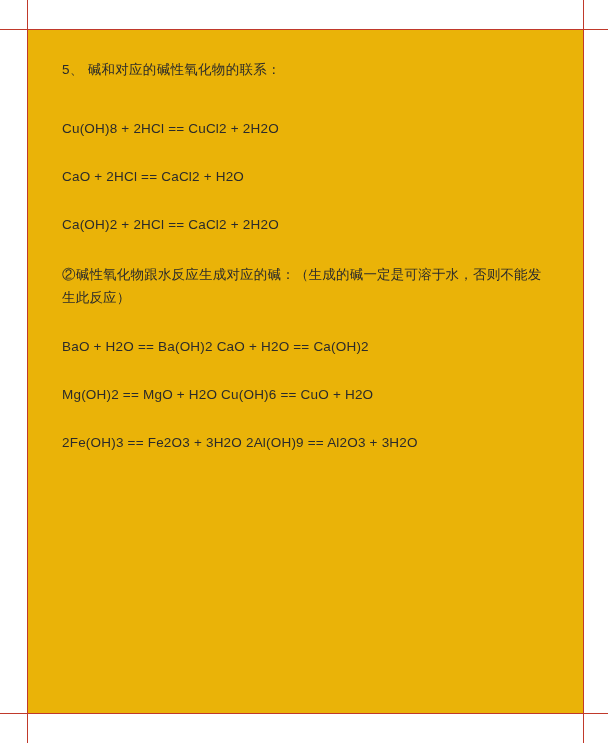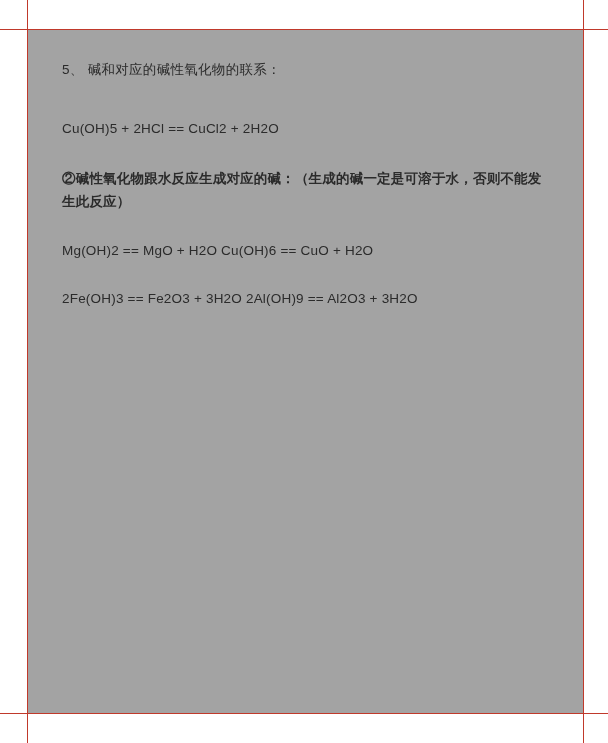--- a/index.html
+++ b/index.html
@@ -25,21 +25,21 @@
   .guide-v-right { left: 583px; top: 0;    width: 1px;  height: 743px; }
   .guide-h-top   { left: 0;     top: 29px; width: 608px; height: 1px; }
   .guide-h-bottom{ left: 0;     top: 713px;width: 608px; height: 1px; }
 
   .page {
     position: absolute;
     left: 28px;
     top: 30px;
     width: 555px;
     height: 683px;
-    background: #a3a3a3;
+    background: #eab308;
     box-sizing: border-box;
     padding: 30px 34px 10px 34px;
     z-index: 2;
   }
 
   .doc-body {
     color: #2b2b2b;
     font-size: 13.5px;
     line-height: 1.55;
   }
@@ -59,47 +59,49 @@
   .eq {
     margin: 0 0 27px 0;
     letter-spacing: 0.2px;
     font-size: 13.5px;
   }
 
   .para-multiline {
     margin: 0 0 27px 0;
     line-height: 1.75;
     letter-spacing: 0.2px;
-    font-weight: bold;
   }
 
   .last { margin-bottom: 0; }
 </style>
 </head>
 <body>
 
 <div class="guide guide-v-left"></div>
 <div class="guide guide-v-right"></div>
 <div class="guide guide-h-top"></div>
 <div class="guide guide-h-bottom"></div>
 
 <div class="page">
   <div class="doc-body">
 
     <p class="heading">5、 碱和对应的碱性氧化物的联系：</p>
 
 
 
-    <p class="eq">Cu(OH)5 + 2HCl == CuCl2 + 2H2O</p>
+    <p class="eq">Cu(OH)8 + 2HCl == CuCl2 + 2H2O</p>
 
+    <p class="eq">CaO + 2HCl == CaCl2 + H2O</p>
 
+    <p class="eq">Ca(OH)2 + 2HCl == CaCl2 + 2H2O</p>
 
     <p class="para-multiline">②碱性氧化物跟水反应生成对应的碱：（生成的碱一定是可溶于水，否则不能发生此反应）</p>
 
 
+    <p class="eq">BaO + H2O == Ba(OH)2 CaO + H2O == Ca(OH)2</p>
 
 
     <p class="eq">Mg(OH)2 == MgO + H2O Cu(OH)6 == CuO + H2O</p>
 
     <p class="eq last">2Fe(OH)3 == Fe2O3 + 3H2O 2Al(OH)9 == Al2O3 + 3H2O</p>
 
   </div>
 </div>
 
 </body></html>

